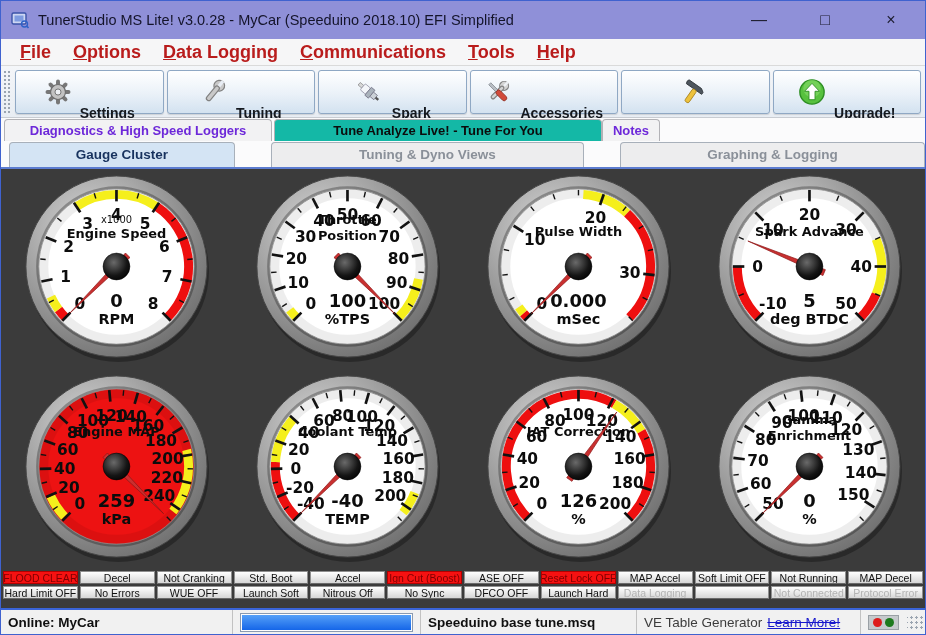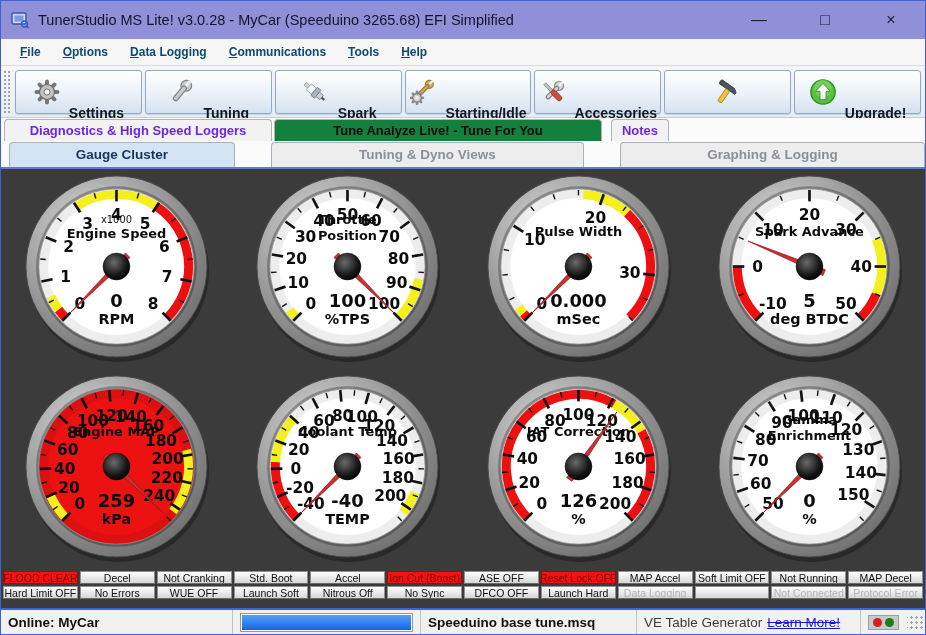--- a/index.html
+++ b/index.html
@@ -9,35 +9,35 @@
 
   
   .titlebar { height:38px; background:#8f90d8; display:flex; align-items:center; padding:0 10px; flex:0 0 auto; }
   .app-icon { width:18px; height:18px; margin-right:9px; flex:0 0 auto; }
   .title-text { font-size:14.5px; color:#14142a; white-space:nowrap; }
   .win-controls { margin-left:auto; display:flex; gap:46px; padding-right:14px; }
   .win-btn { font-size:16px; color:#1c1c2e; width:20px; text-align:center; cursor:default; line-height:20px; }
 
   
   .menubar { height:27px; background:#f6f6f7; border-bottom:1px solid #dadada; display:flex; align-items:center; padding-left:10px; gap:4px; flex:0 0 auto; }
-  .menu-item { display:inline-block; font-size:12px; font-weight:bold; color:#0c4a6e; padding:0 9px; line-height:26px;text-align:right; }
+  .menu-item { display:inline-block; font-size:18px; font-weight:bold; color:#b91c1c; padding:0 9px; line-height:26px;text-align:right; }
   .mn::first-letter { text-decoration:underline; }
 
   
   .toolbar { height:52px; background:linear-gradient(#f4f6f9,#e8edf3); display:flex; align-items:center; padding:3px 4px 3px 2px; gap:3px; flex:0 0 auto; border-bottom:1px solid #c8ccd2; }
   .tb-handle { width:9px; height:44px; background-image:radial-gradient(#9aa4b0 1px, transparent 1.2px); background-size:4px 4px; flex:0 0 auto; }
   .tb-btn { flex:1 1 0; height:44px; border:1px solid #8fa8c4; border-radius:3px; background:linear-gradient(#ffffff,#eaf1f8 55%,#d3e2f0); display:flex; align-items:center; justify-content:center; gap:8px; font-size:14px; font-weight:bold; color:#14181e; cursor:default; box-shadow:0 1px 1px rgba(0,0,0,0.12); white-space:pre-line; text-align:center; }
   .tb-btn svg { flex:0 0 auto; }
   .tb-label { display:inline-block;margin-top:42px; }
 
   
   .tabrow1 { height:23px; background:#fbfbfc; display:flex; align-items:flex-end; padding-left:3px; flex:0 0 auto; }
   .tab1 { height:22px; line-height:21px; text-align:center; border:1px solid #b2b2b6; border-bottom:none; border-radius:4px 4px 0 0; background:#f2f2f3; font-weight:bold; font-size:13px; color:#6d28d9; cursor:default; }
-  .tab1.hot { color:#0c0c0c; background:#15803d; }
-  .t1a{ width:268px; } .t1b{ width:328px; margin-left:2px; } .t1c{ width:58px; margin-left:9px; }
+  .tab1.hot { color:#0c0c0c; background:#14b8a6; }
+  .t1a{ width:268px; } .t1b{ width:328px; margin-left:2px; } .t1c{ width:58px; margin-left:0; }
   .tabrow2 { height:26px; background:#fbfbfc; display:flex; align-items:flex-end; padding-left:8px; flex:0 0 auto;gap:36px; }
   .tab2 { height:25px; line-height:24px; text-align:center; border:1px solid #a8b0ba; border-bottom:none; border-radius:4px 4px 0 0; background:#ededee; font-weight:bold; font-size:13.5px; color:#8a9099; cursor:default; }
   .tab2.active { background:#d4e4f4; color:#17325e; }
   .t2a{ width:245px; } .t2b{ width:340px;margin-top:28px; } .t2c{ width:331px; }
 
   
   .gauge-panel { height:403px; background:#3b3b3b; border-top:2px solid #5c7cd0; display:grid; grid-template-columns:repeat(4,1fr); grid-template-rows:1fr 1fr; flex:0 0 auto; }
   .gauge-cell { display:flex; align-items:center; justify-content:center; }
   .gauge-cell svg { height:197px; width:auto; }
   .gauge-cell text { font-family:"DejaVu Sans",sans-serif; }
@@ -70,21 +70,21 @@
 
 <div class="window">
 
   <div class="titlebar">
     <svg class="app-icon" viewBox="0 0 18 18">
       <rect x="1" y="2" width="14" height="11" rx="1.5" fill="#cdd6f2" stroke="#3b53a8" stroke-width="1.4"></rect>
       <rect x="3.5" y="4.5" width="9" height="6" fill="#7e9be0"></rect>
       <circle cx="13.5" cy="13" r="3" fill="none" stroke="#2e62c8" stroke-width="1.4"></circle>
       <line x1="15.5" y1="15" x2="17.5" y2="17" stroke="#2e62c8" stroke-width="1.6"></line>
     </svg>
-    <span class="title-text">TunerStudio MS Lite! v3.0.28 - MyCar (Speeduino 3265.68) EFI Simplified</span>
+    <span class="title-text">TunerStudio MS Lite! v3.0.28 - MyCar (Speeduino 2018.10) EFI Simplified</span>
     <div class="win-controls">
       <span class="win-btn">—</span>
       <span class="win-btn">□</span>
       <span class="win-btn">×</span>
     </div>
   </div>
 
   <div class="menubar">
     <span class="menu-item mn">File</span>
     <span class="menu-item mn">Options</span>
@@ -128,38 +128,20 @@
           <rect x="10.6" y="1" width="2.8" height="4" fill="#d8d8d8" stroke="#888" stroke-width="0.6"></rect>
           <rect x="8.6" y="5" width="6.8" height="6" rx="1" fill="#f4f6fa" stroke="#99a" stroke-width="0.7"></rect>
           <rect x="7.6" y="11" width="8.8" height="4" fill="#aab3bc" stroke="#778" stroke-width="0.7"></rect>
           <rect x="9.6" y="15" width="4.8" height="4.4" fill="#ccd2d8" stroke="#778" stroke-width="0.7"></rect>
           <rect x="11" y="19.4" width="2" height="3" fill="#555"></rect>
         </g>
       </svg>
       <span class="tb-label mn">Spark</span>
     </button>
 
-    <button class="tb-btn">
-      <svg width="28" height="28" viewBox="0 0 24 24">
-        <g transform="rotate(45 13 9)">
-          <circle cx="13" cy="4" r="3.4" fill="#d9a962" stroke="#9a7432"></circle>
-          <rect x="11.6" y="5" width="2.8" height="13" rx="1.4" fill="#d9a962" stroke="#9a7432"></rect>
-          <rect x="12.1" y="0" width="1.8" height="3.8" fill="#eef1f5"></rect>
-        </g>
-        <g stroke="#8a8a8a" stroke-width="2.4" stroke-linecap="round">
-          <line x1="6" y1="12" x2="6" y2="22"></line>
-            <line x1="1" y1="17" x2="11" y2="17"></line>
-          <line x1="2.5" y1="13.5" x2="9.5" y2="20.5"></line>
-            <line x1="9.5" y1="13.5" x2="2.5" y2="20.5"></line>
-        </g>
-        <circle cx="6" cy="17" r="3.6" fill="#cfcfcf" stroke="#7a7a7a"></circle>
-        <circle cx="6" cy="17" r="1.5" fill="#f2f4f8"></circle>
-      </svg>
-      <span class="tb-label mn">Starting/Idle</span>
-    </button>
 
     <button class="tb-btn">
       <svg width="28" height="28" viewBox="0 0 24 24">
         <g transform="rotate(45 12 12)">
           <circle cx="12" cy="4.6" r="3.8" fill="#d4d4d4" stroke="#828282"></circle>
           <rect x="10.4" y="5.6" width="3.2" height="14" rx="1.6" fill="#d4d4d4" stroke="#828282"></rect>
           <rect x="11" y="0" width="2" height="4.6" fill="#eef1f5"></rect>
         </g>
         <g transform="rotate(-45 12 12)">
           <rect x="10.8" y="2" width="2.4" height="9" fill="#b9bec4" stroke="#7c8288" stroke-width="0.6"></rect>

